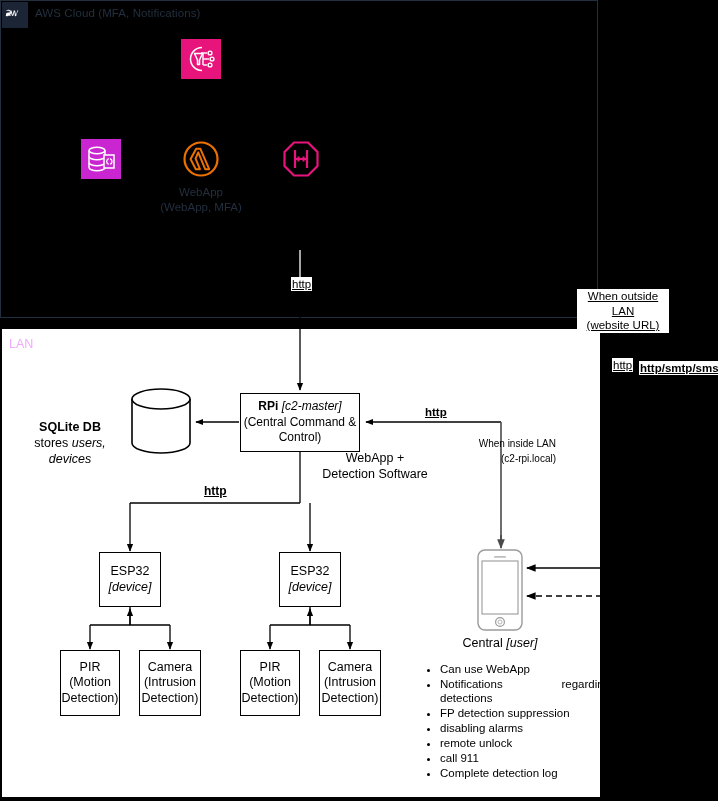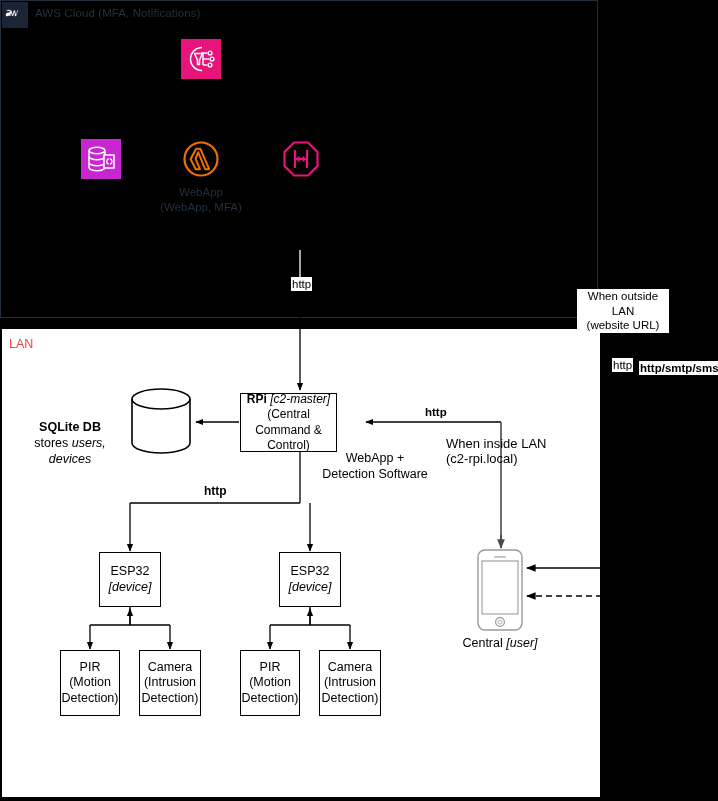--- a/index.html
+++ b/index.html
@@ -93,41 +93,41 @@
     height: 470px;
     background: #FFFFFF;
     border: 1px solid #000000;
     box-sizing: border-box;
   }
   #lan-label {
     position: absolute;
     left: 9px;
     top: 337px;
     font-size: 12.5px;
-    color: #ef4444;
+    color: #f0abfc;
   }
 
   
   .node-box {
     position: absolute;
     background: #FFFFFF;
     border: 1px solid #000000;
     box-sizing: border-box;
     display: flex;
     flex-direction: column;
     align-items: center;
     justify-content: center;
     text-align: center;
     font-size: 12.5px;
     color: #000000;
     line-height: 15.5px;
   }
   #rpi-box {
     left: 240px; top: 393px;
-    width: 97px; height: 59px;
+    width: 120px; height: 59px;
     font-size: 12px;
     line-height: 15.5px;
   }
   #esp32-a { left: 99px; top: 552px; width: 62px; height: 55px; }
   #esp32-b { left: 279px; top: 552px; width: 62px; height: 55px; }
   #pir-a    { left: 60px;  top: 650px; width: 60px; height: 66px; }
   #cam-a    { left: 139px; top: 650px; width: 62px; height: 66px; }
   #pir-b    { left: 240px; top: 650px; width: 60px; height: 66px; }
   #cam-b    { left: 319px; top: 650px; width: 62px; height: 66px; }
 
@@ -152,41 +152,42 @@
   }
 
   
   .label {
     position: absolute;
     font-size: 11.5px;
     color: #000000;
     background: #FFFFFF;
     line-height: 14px;
     white-space: nowrap;
+    text-decoration: underline;
   }
   #http-top      { left: 291px; top: 277px; padding: 0 1px; }
   #http-inside   { left: 425px; top: 405px; font-weight: bold; background: transparent; }
   #http-right    { left: 612px; top: 358px; padding: 0 1px; }
   #http-smtp-sms { left: 639px; top: 361px; font-weight: bold; padding: 0 1px; }
   #mqtt-label    { left: 204px; top: 484px; font-weight: bold; background: transparent; font-size: 12px;}
   #outside-lan-label {
     left: 577px; top: 289px;
     width: 92px;
     text-align: center;
     white-space: normal;
     line-height: 14.5px;
     font-size: 11.5px;
   }
   #inside-lan-label {
     position: absolute;
     left: 446px; top: 436px;
     width: 110px;
-    text-align: left;
+    text-align: right;
     white-space: normal;
-    font-size: 13px;
+    font-size: 10px;
     line-height: 15px;
     color: #000000;
     background: transparent;
   }
   #webapp-detection-label {
     position: absolute;
     left: 316px; top: 450px;
     width: 118px;
     text-align: center;
     font-size: 12.5px;
@@ -421,20 +422,29 @@
       <rect x="5" y="12" width="36" height="53" fill="#FFFFFF" stroke="#9a9a9a" stroke-width="1.1"></rect>
       <rect x="17" y="7" width="12" height="1.8" rx="0.9" fill="#bdbdbd"></rect>
       <circle cx="23" cy="73" r="4.4" fill="none" stroke="#9a9a9a" stroke-width="1.2"></circle>
       <circle cx="23" cy="73" r="2.0" fill="none" stroke="#b5b5b5" stroke-width="1"></circle>
     </svg>
   </div>
   <div id="mobile-caption">
     <span>Central </span><span class="em">[user]</span>
   </div>
 
+  <ul id="mobile-bullets">
+    <li>Can use WebApp</li>
+    <li class="spread">Notifications regarding detections</li>
+    <li>FP detection suppression</li>
+    <li>disabling alarms</li>
+    <li>remote unlock</li>
+    <li>call 911</li>
+    <li>Complete detection log</li>
+  </ul>
 
   <div class="label" id="http-top">http</div>
   <div class="label" id="http-inside">http</div>
   <div class="label" id="http-right">http</div>
   <div class="label" id="http-smtp-sms">http/smtp/sms</div>
   <div class="label" id="mqtt-label">http</div>
 
   <div class="label" id="outside-lan-label">
     <div>When outside LAN</div>
     <div>(website URL)</div>

